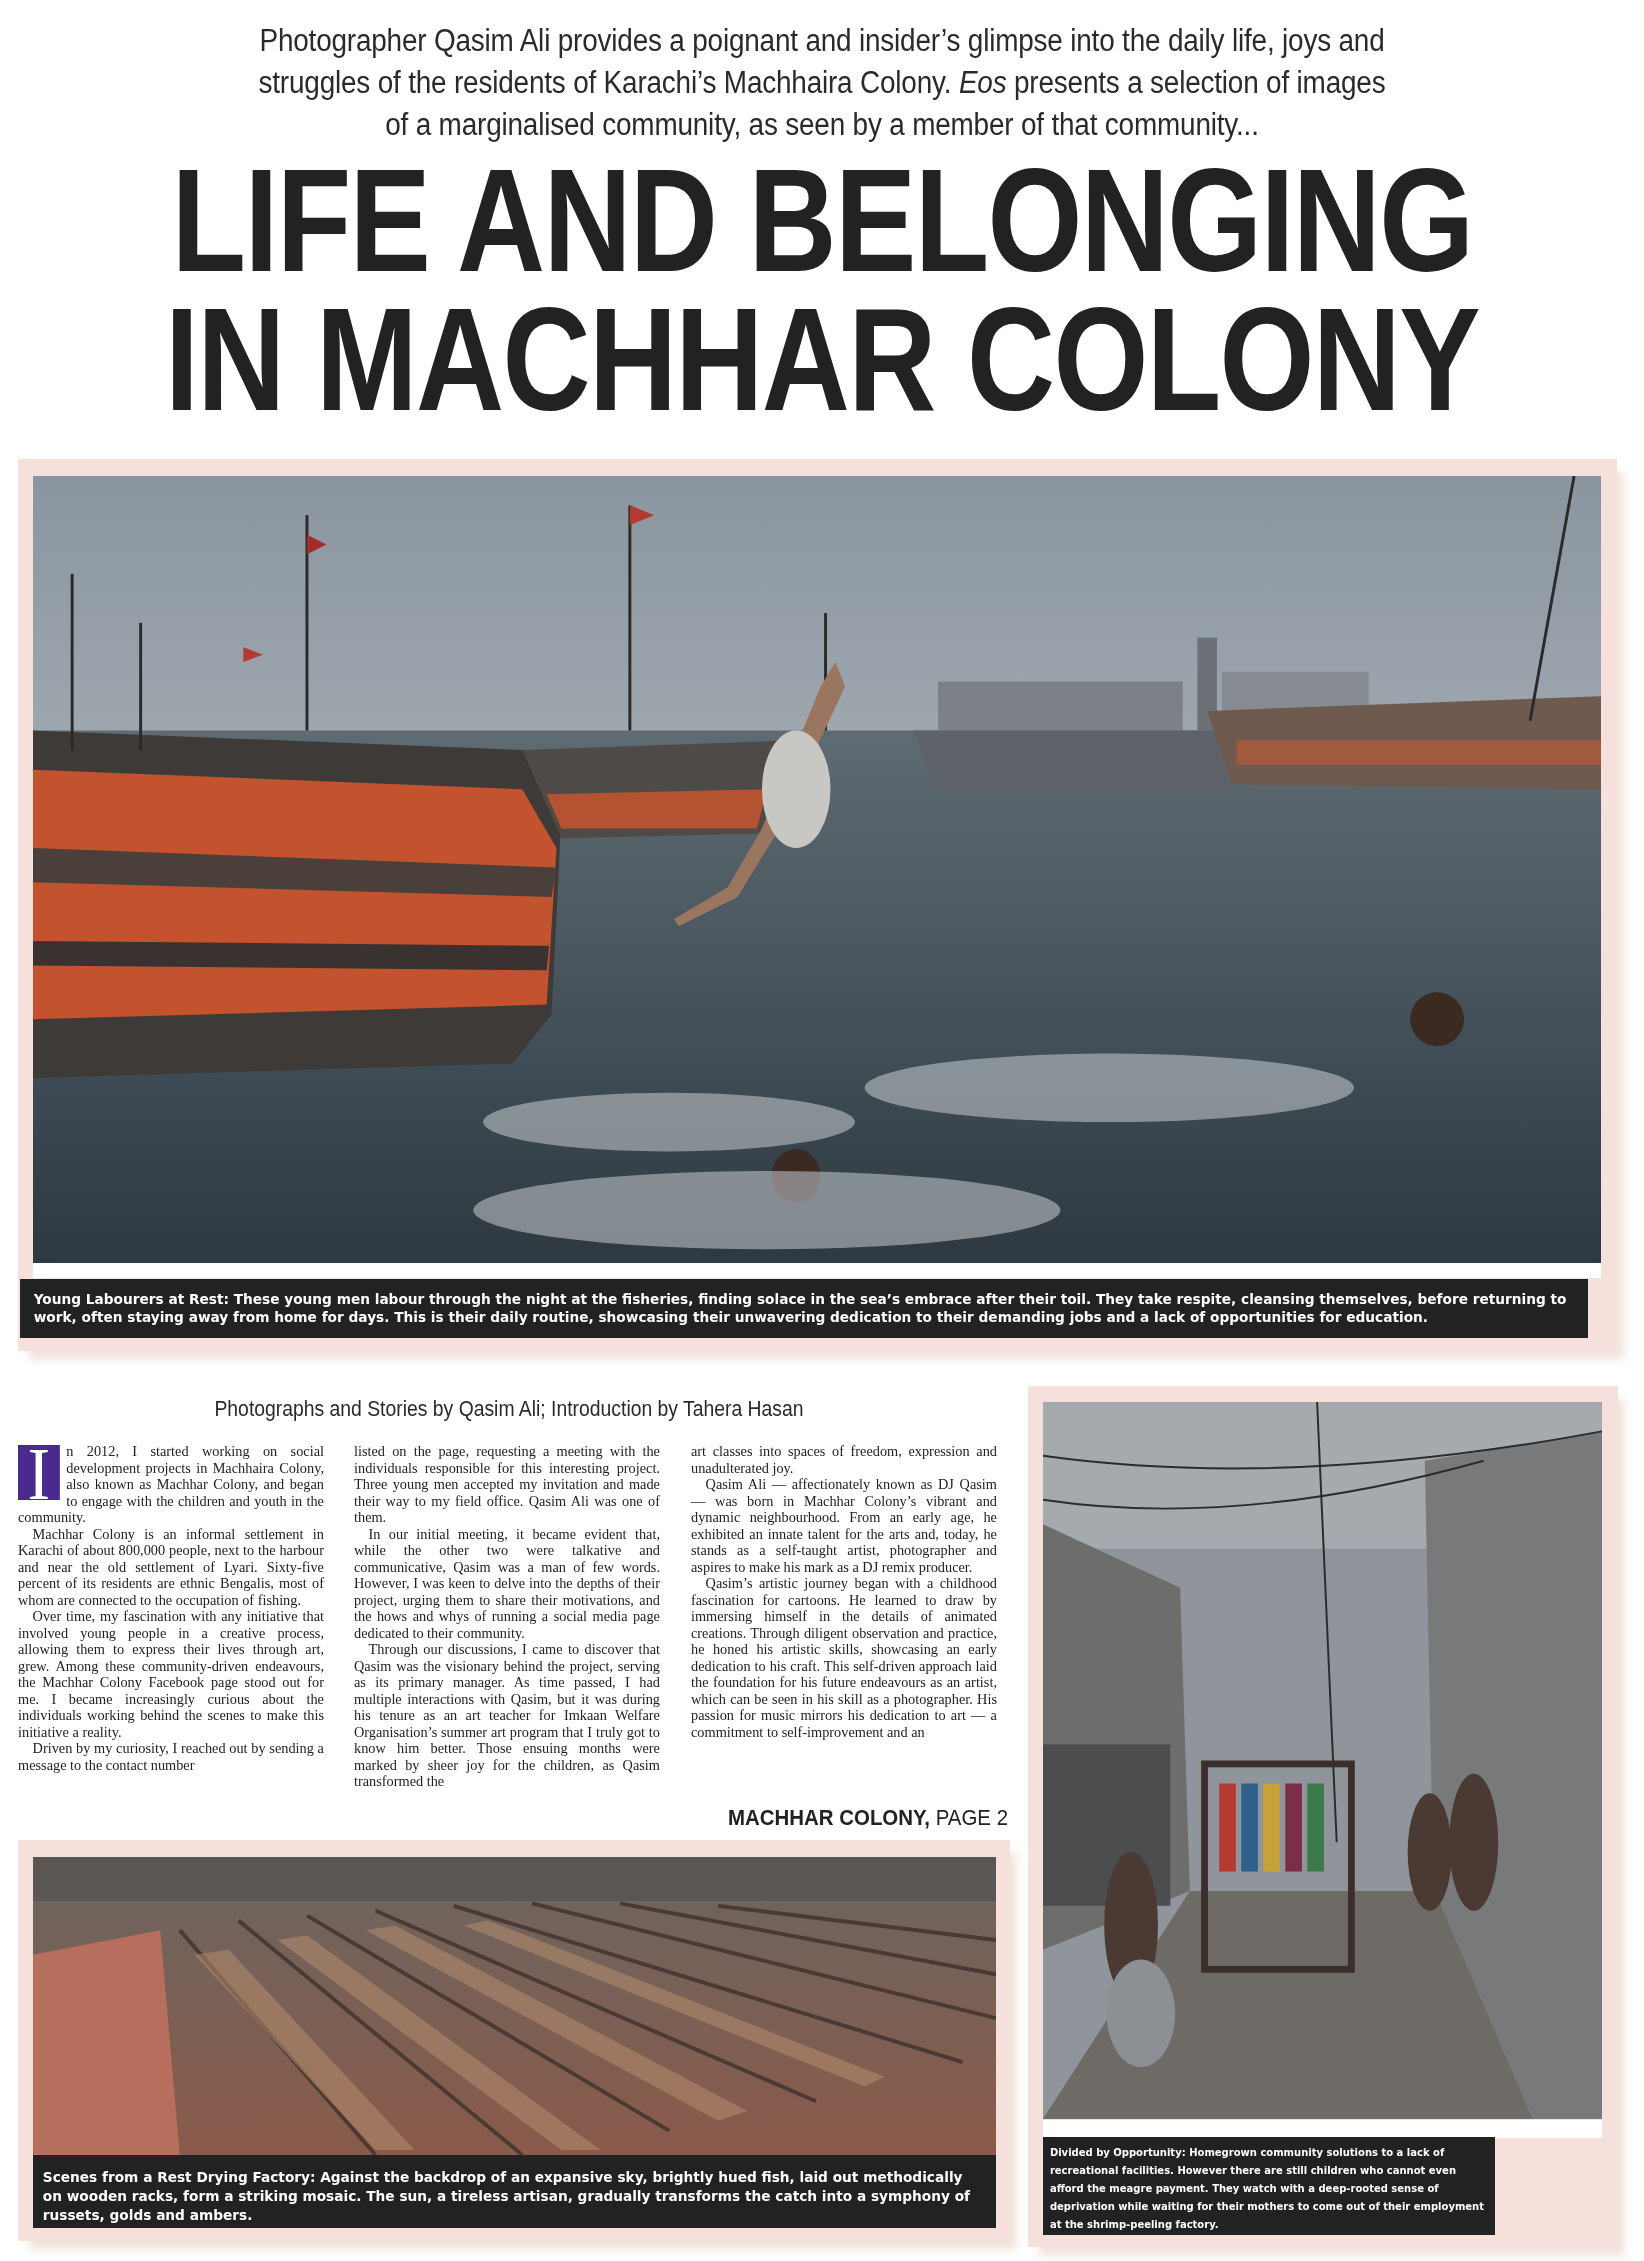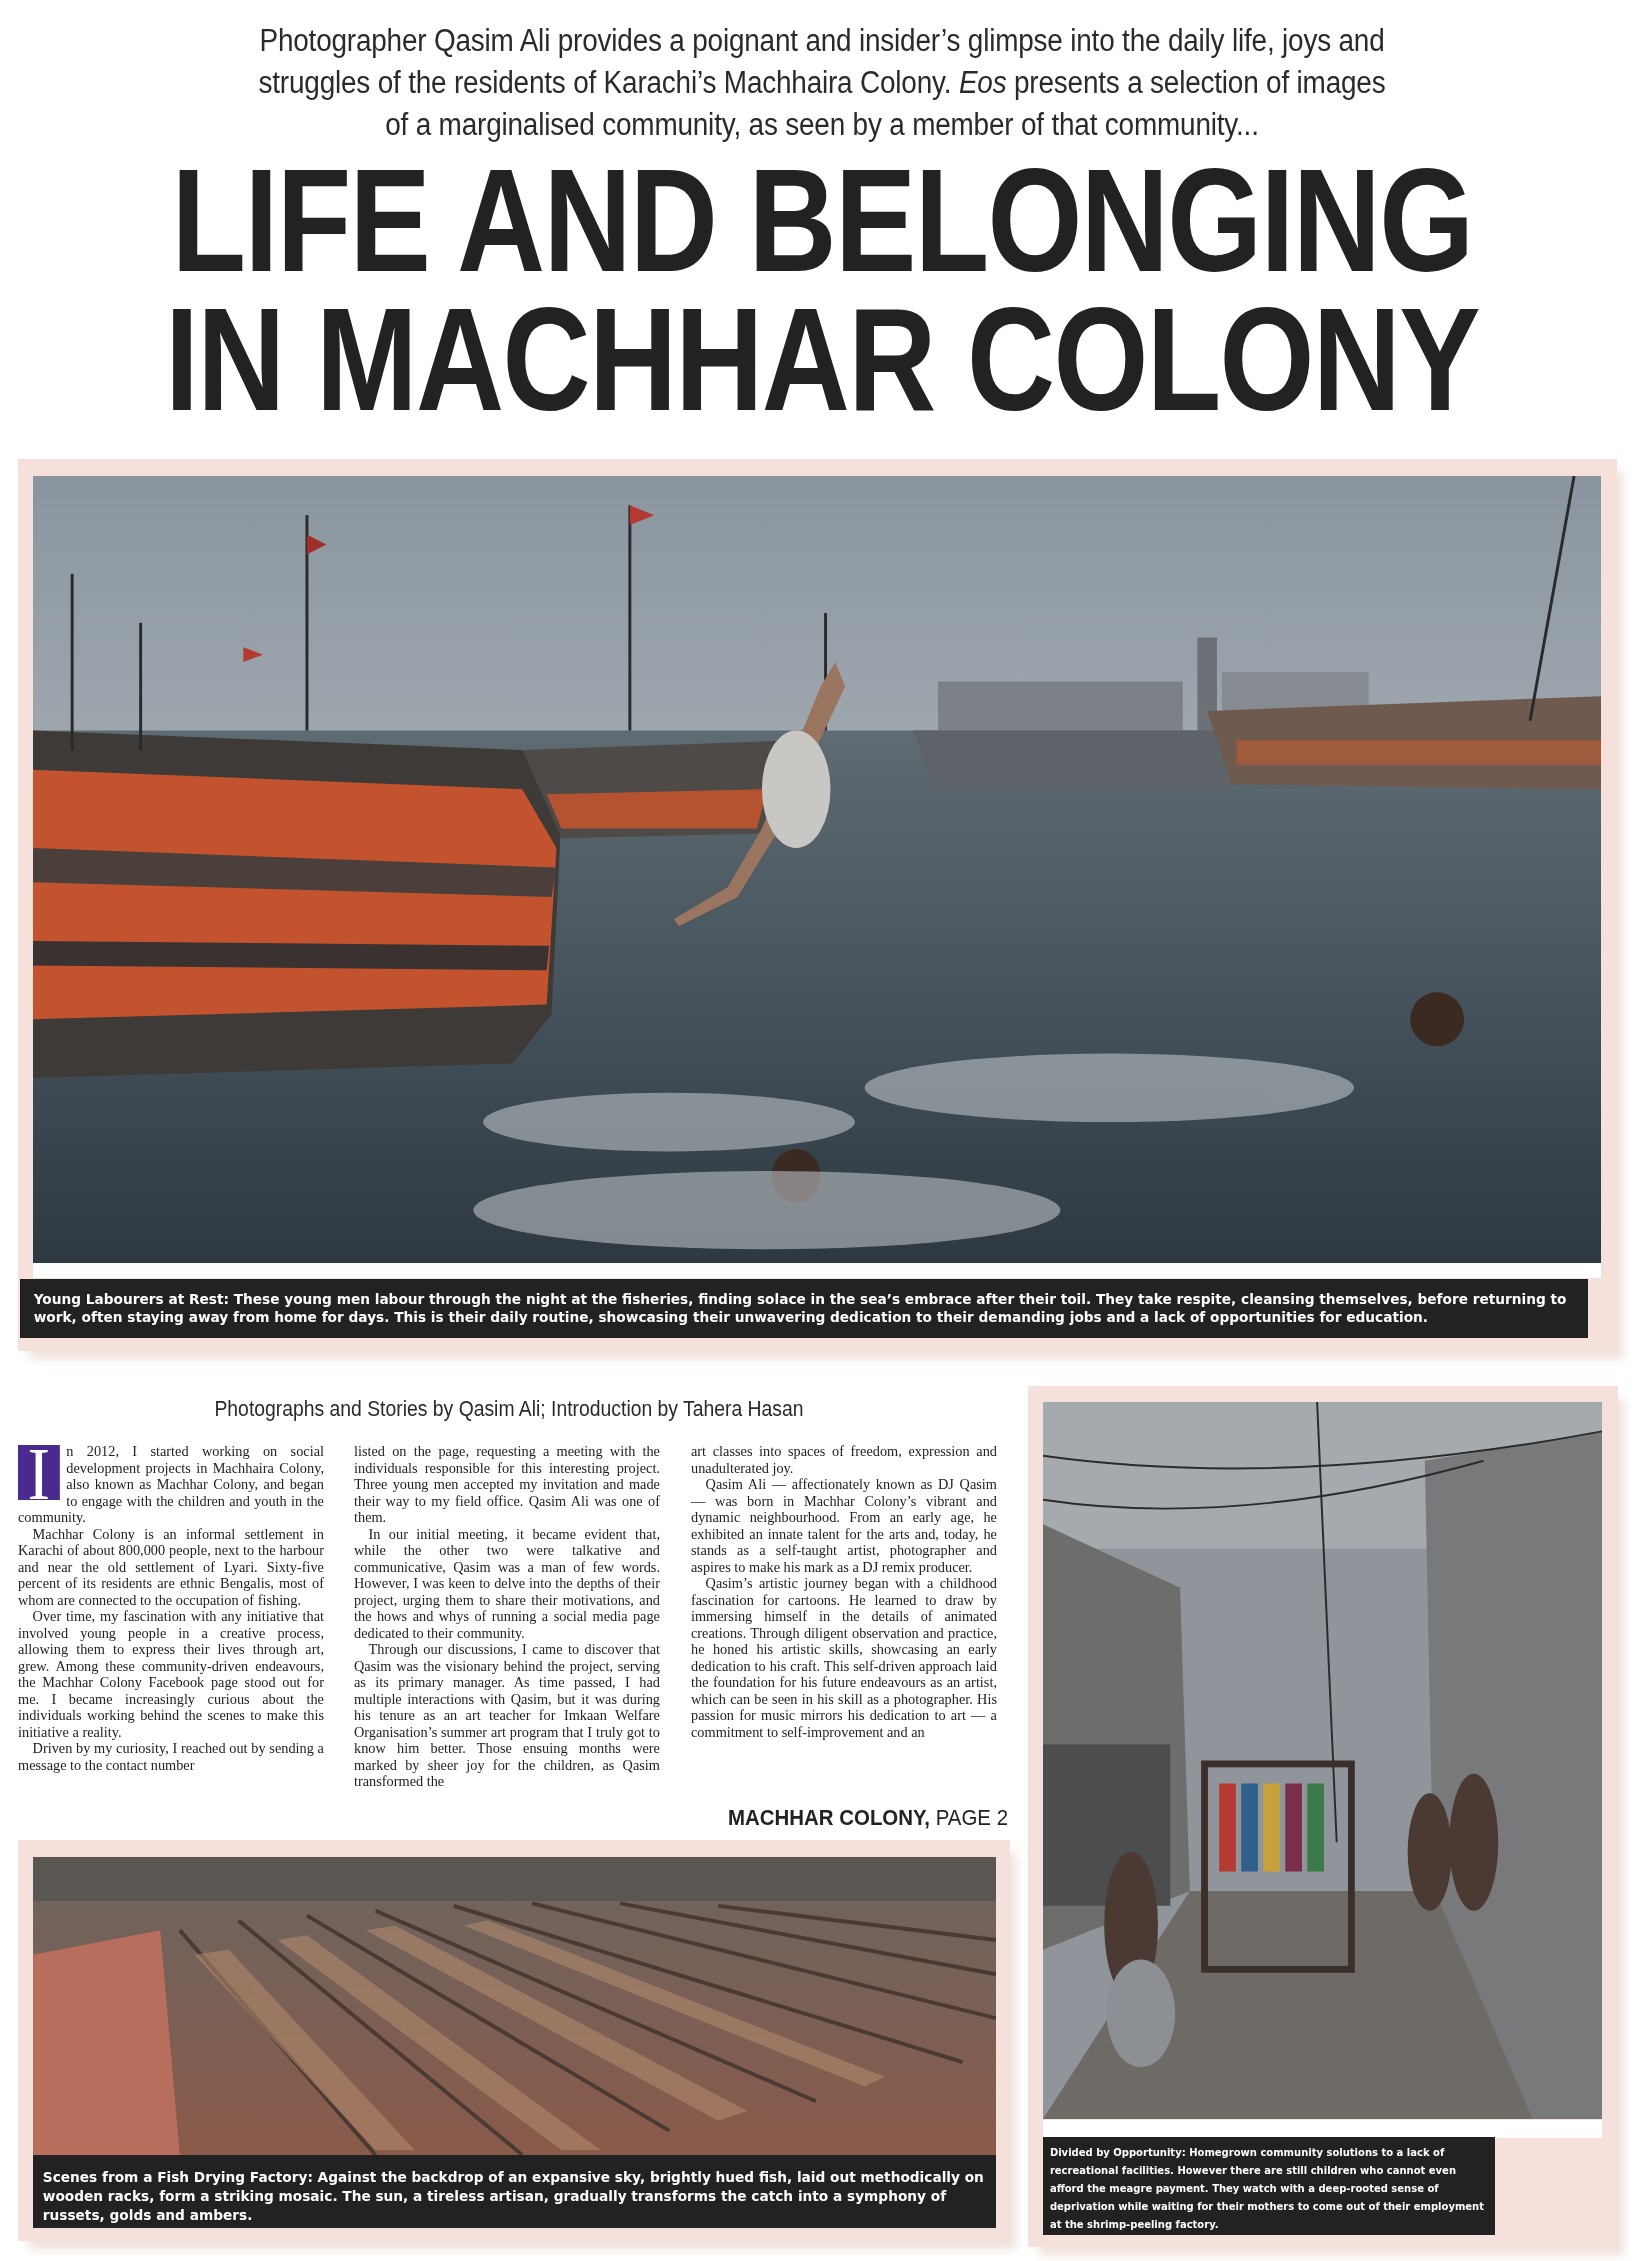--- a/index.html
+++ b/index.html
@@ -206,21 +206,21 @@
         <path d="M1400 100 L1968 170"></path>
     </g>
     <g fill="#b58d6e" opacity="0.55">
       <path d="M330 200 L700 600 L780 600 L400 190 Z"></path>
       <path d="M500 170 L1080 600 L1160 600 L560 160 Z"></path>
       <path d="M680 150 L1400 540 L1460 520 L740 140 Z"></path>
       <path d="M880 140 L1700 470 L1740 450 L930 130 Z"></path>
     </g>
   </svg>
 </div>
-<div class="abs caption-bar" id="c-fish">Scenes from a Fish Drying Factory: Against the backdrop of an expansive sky, brightly hued fish, laid out methodically on wooden racks, form a striking mosaic. The sun, a tireless artisan, gradually transforms the catch into a symphony of russets, golds and ambers.</div>
+<div class="abs caption-bar" id="c-fish">Scenes from a Rest Drying Factory: Against the backdrop of an expansive sky, brightly hued fish, laid out methodically on wooden racks, form a striking mosaic. The sun, a tireless artisan, gradually transforms the catch into a symphony of russets, golds and ambers.</div>
 
 <div class="abs frame" id="f-kids"></div>
 <div class="abs photo" id="p-kids" title="Children riding a homemade swing ride in a narrow street while others watch">
   <svg width="559" height="717" viewBox="0 0 1142 1466" preserveAspectRatio="none">
     <rect width="1142" height="1466" fill="#8f959a"></rect>
     <rect width="1142" height="300" fill="#a4aaae"></rect>
 
     <path d="M0 250 L280 380 L300 1000 L0 1120 Z" fill="#6d6d6b"></path>
     <rect x="0" y="700" width="260" height="330" fill="#4b4d4f"></rect>
 

